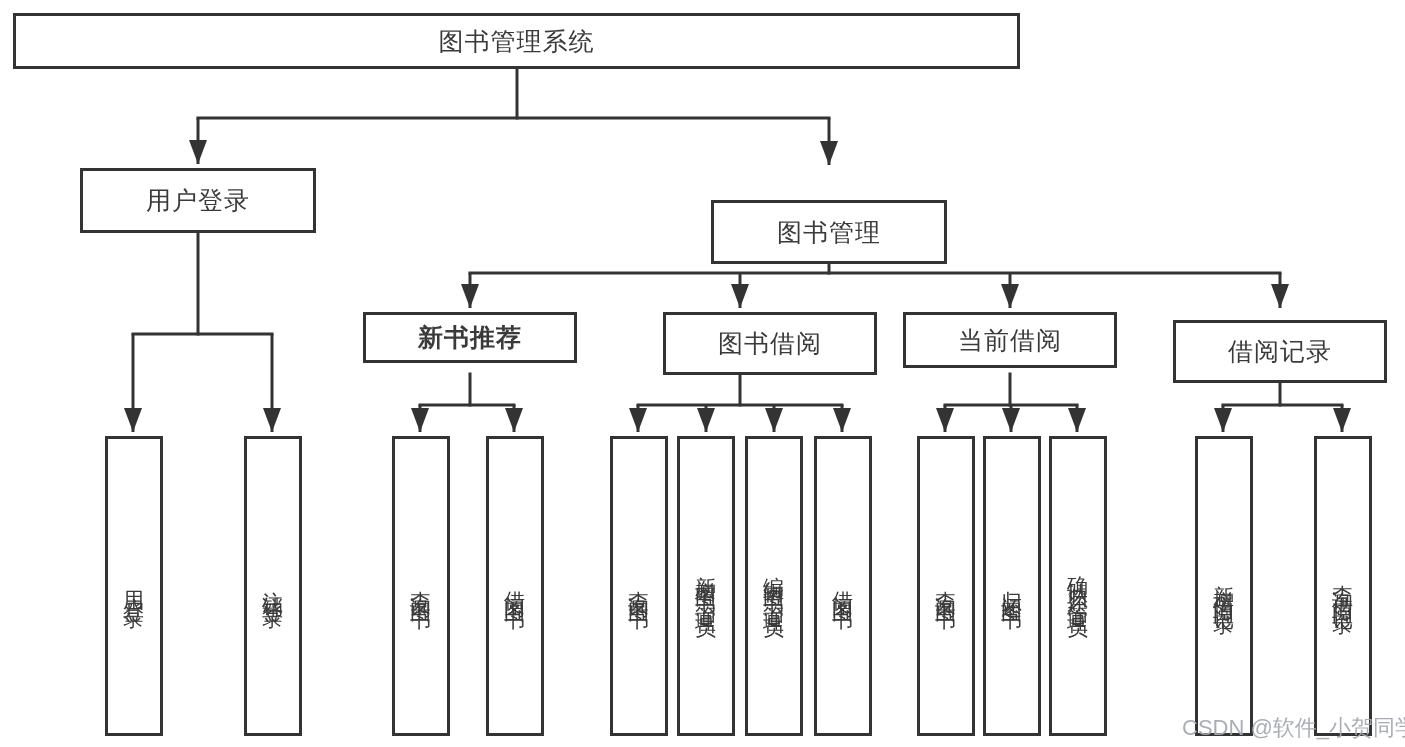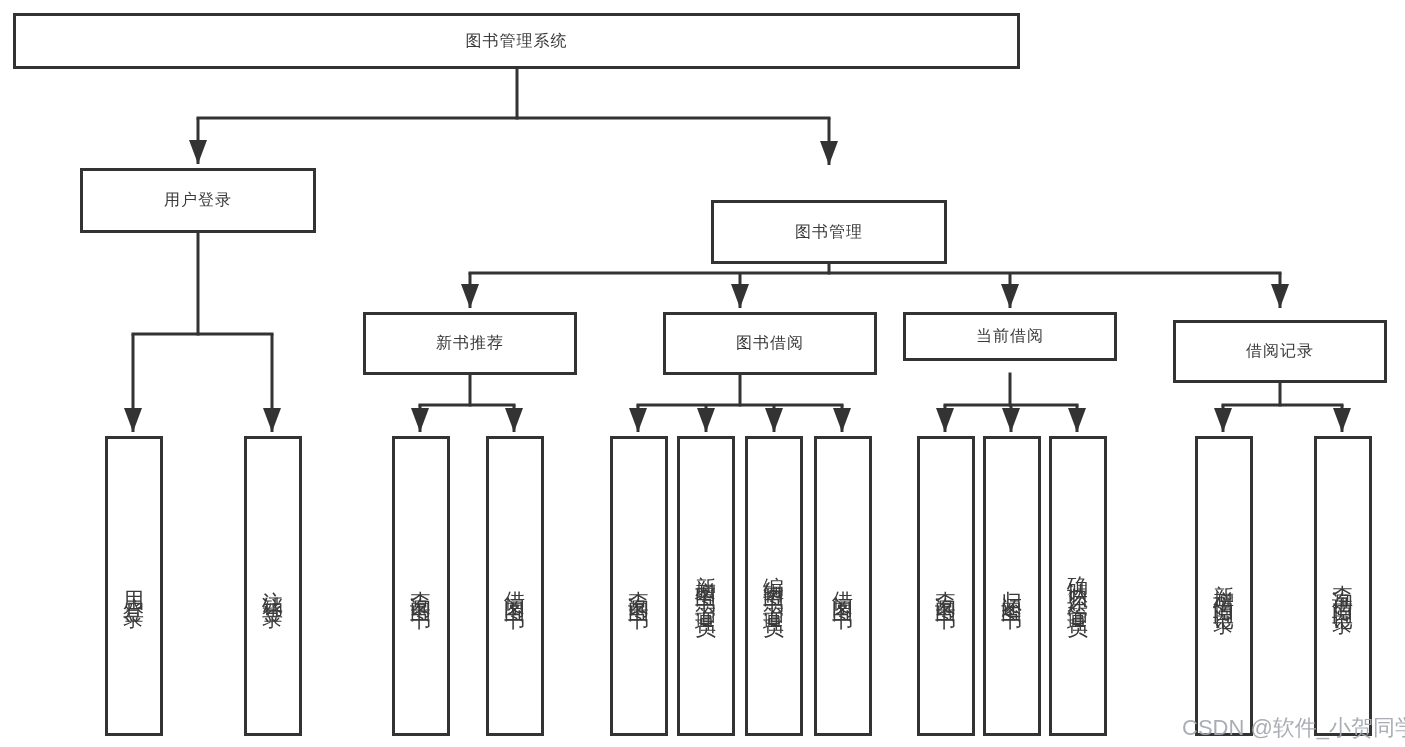--- a/index.html
+++ b/index.html
@@ -26,21 +26,21 @@
     box-sizing: border-box;
     border: 3px solid #333333;
     background: #ffffff;
     display: flex;
     align-items: center;
     justify-content: center;
     color: #3a3a3a;
     z-index: 2;
   }
   .box .hlabel {
-    font-size: 16px;
+    font-size: 25px;
     letter-spacing: 1px;
     white-space: nowrap;
   }
   .leaf .vlabel {
     writing-mode: vertical-rl;
     text-orientation: mixed;
     font-size: 21px;
     letter-spacing: 6px;
     line-height: 1.1;
     white-space: nowrap;
@@ -120,27 +120,27 @@
     <span class="hlabel">图书管理系统</span>
   </div>
 
   <div class="box" style="left:80px; top:168px; width:236px; height:65px;">
     <span class="hlabel">用户登录</span>
   </div>
   <div class="box" style="left:711px; top:169px; width:236px; height:64px;margin-top:31px;">
     <span class="hlabel">图书管理</span>
   </div>
 
-  <div class="box" style="left:363px; top:312px; width:214px; height:63px;">
+  <div class="box" style="left:363px; top:312px; width:214px; height:51px;font-weight:bold;">
     <span class="hlabel">新书推荐</span>
   </div>
   <div class="box" style="left:663px; top:312px; width:214px; height:63px;">
     <span class="hlabel">图书借阅</span>
   </div>
-  <div class="box" style="left:903px; top:312px; width:214px; height:49px;">
+  <div class="box" style="left:903px; top:312px; width:214px; height:56px;">
     <span class="hlabel">当前借阅</span>
   </div>
   <div class="box" style="left:1173px; top:320px; width:214px; height:63px;">
     <span class="hlabel">借阅记录</span>
   </div>
 
   <div class="box leaf" style="left:105px; top:436px; width:58px; height:300px;">
     <span class="vlabel">用户登录</span>
   </div>
   <div class="box leaf" style="left:244px; top:436px; width:58px; height:300px;">

